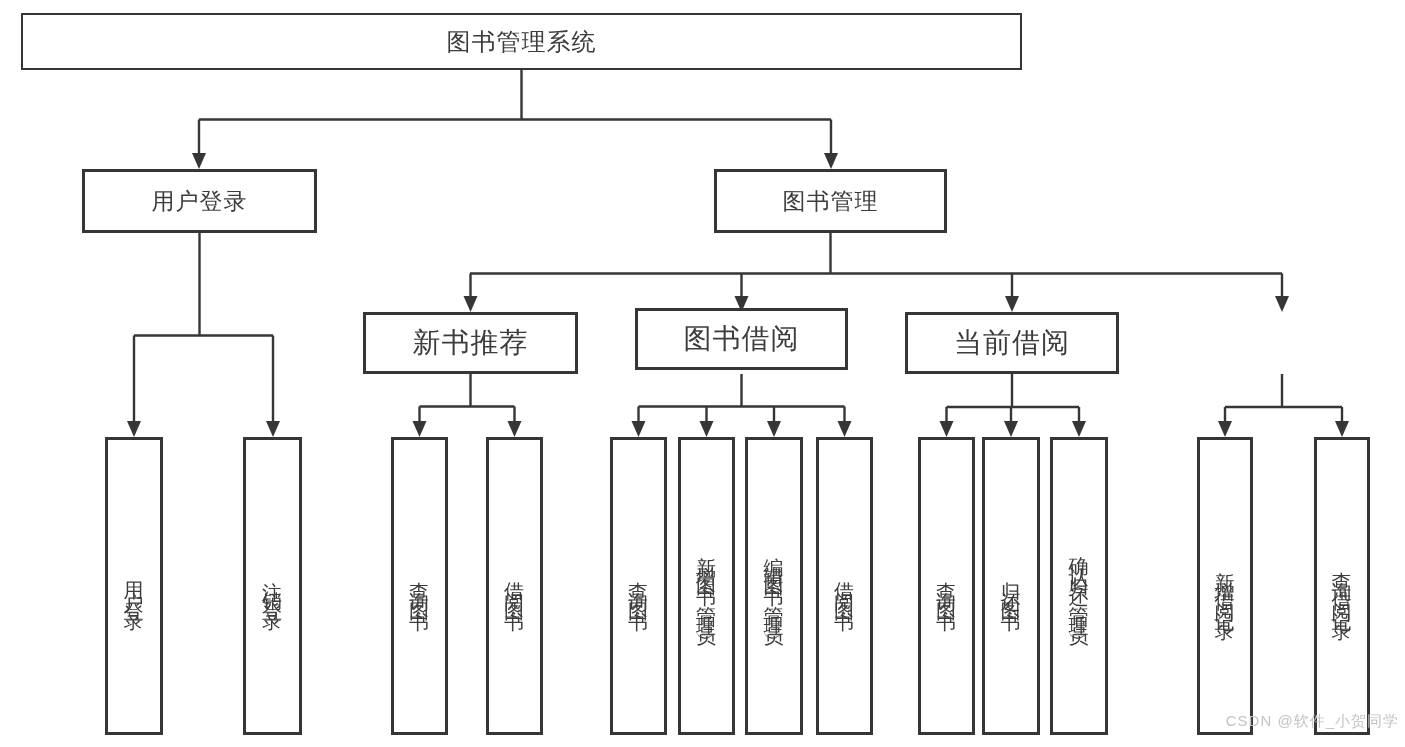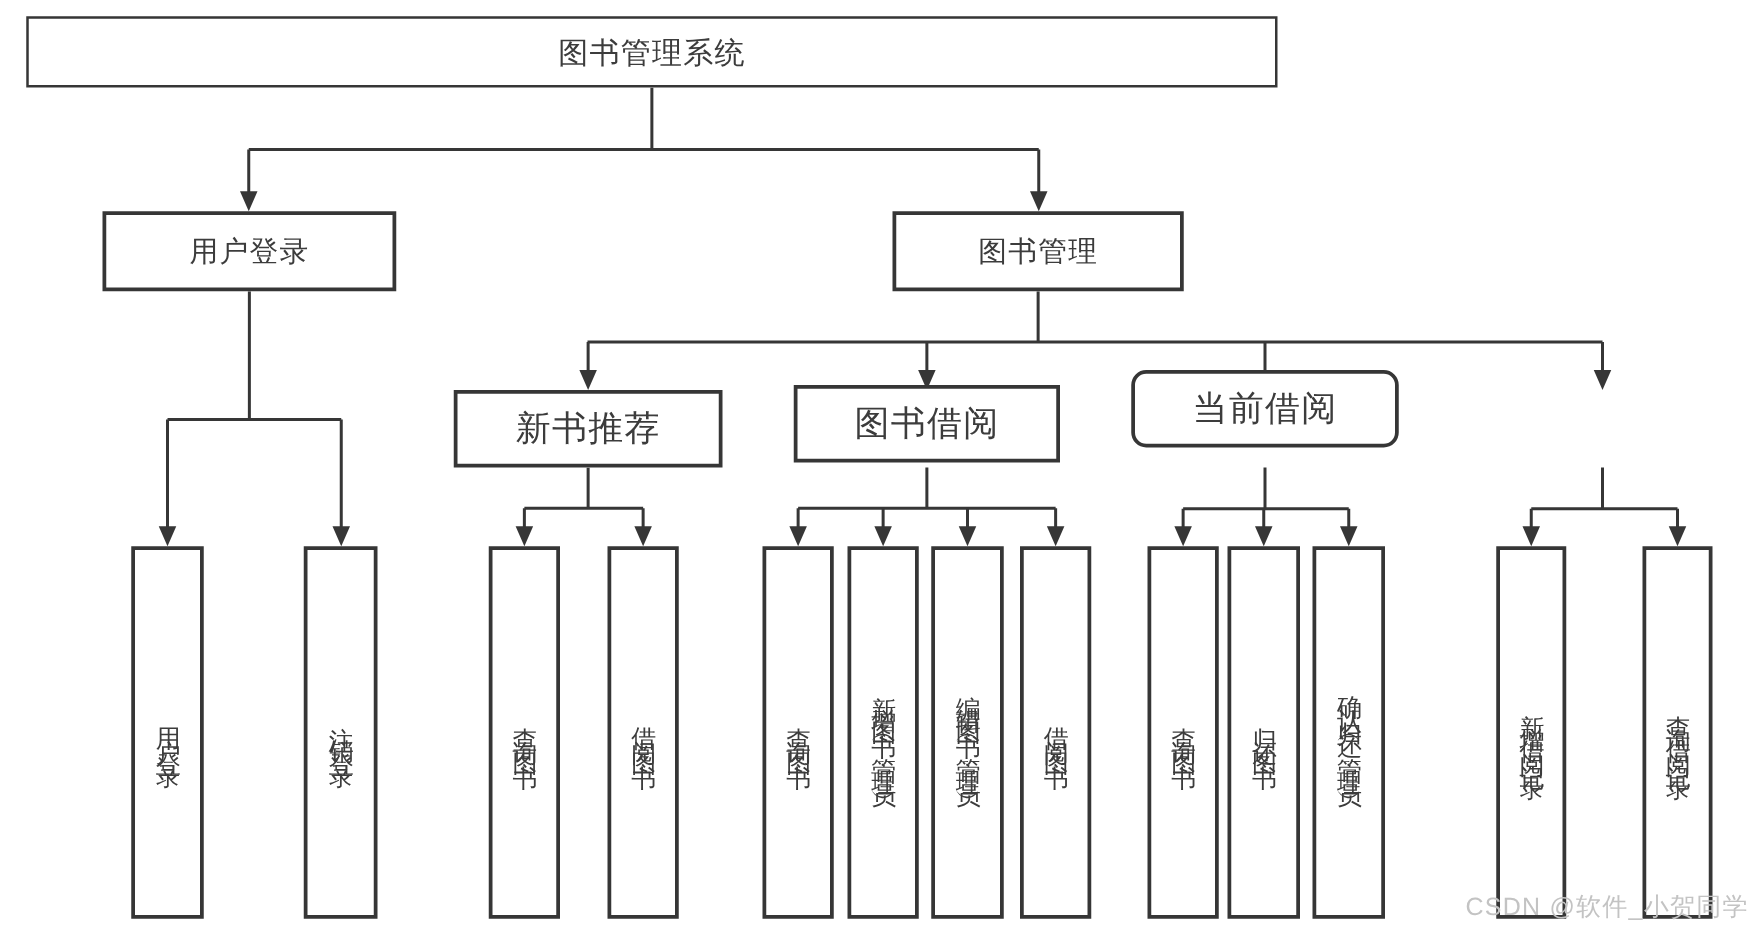--- a/index.html
+++ b/index.html
@@ -41,21 +41,21 @@
     text-orientation: mixed;
     font-size: 20px;
     letter-spacing: 10px;
     line-height: 1;
   }
   .watermark {
     position: absolute;
     right: 6px;
     top: 712px;
     z-index: 3;
-    font-size: 20px;
+    font-size: 15px;
     color: #c3c3c3;
     letter-spacing: 1px;
     white-space: nowrap;
   }
 </style>
 </head>
 <body>
 
 <div id="diagram">
 
@@ -92,21 +92,21 @@
       <use href="#ah" x="1342" y="437"></use>
   </svg>
 
   <div class="node root" style="left:21px; top:13px; width:1001px; height:57px;">图书管理系统</div>
 
   <div class="node branch" style="left:82px; top:169px; width:235px; height:64px;">用户登录</div>
   <div class="node branch" style="left:714px; top:169px; width:233px; height:64px;">图书管理</div>
 
   <div class="node group" style="left:363px; top:312px; width:215px; height:62px;">新书推荐</div>
   <div class="node group" style="left:635px; top:308px; width:213px; height:62px;">图书借阅</div>
-  <div class="node group" style="left:905px; top:296px; width:214px; height:62px;border-radius:12px;">当前借阅</div>
+  <div class="node group" style="left:905px; top:312px; width:214px; height:62px;">当前借阅</div>
 
   <div class="node leaf" style="left:105px; top:437px; width:58px; height:298px;">用户登录</div>
   <div class="node leaf" style="left:243px; top:437px; width:59px; height:298px;">注销登录</div>
 
   <div class="node leaf" style="left:391px; top:437px; width:57px; height:298px;">查询图书</div>
   <div class="node leaf" style="left:486px; top:437px; width:57px; height:298px;">借阅图书</div>
 
   <div class="node leaf" style="left:610px; top:437px; width:57px; height:298px;">查询图书</div>
   <div class="node leaf" style="left:678px; top:437px; width:57px; height:298px;">新增图书（管理员）</div>
   <div class="node leaf" style="left:745px; top:437px; width:58px; height:298px;">编辑图书（管理员）</div>

